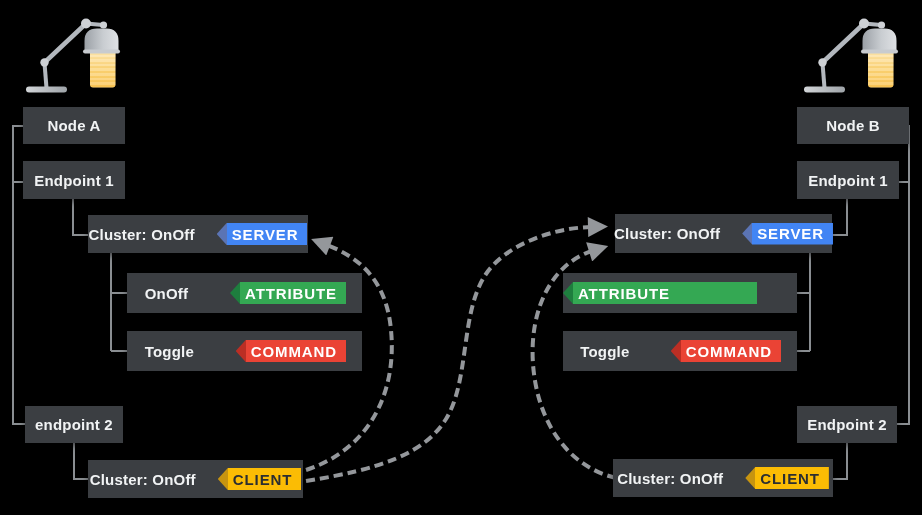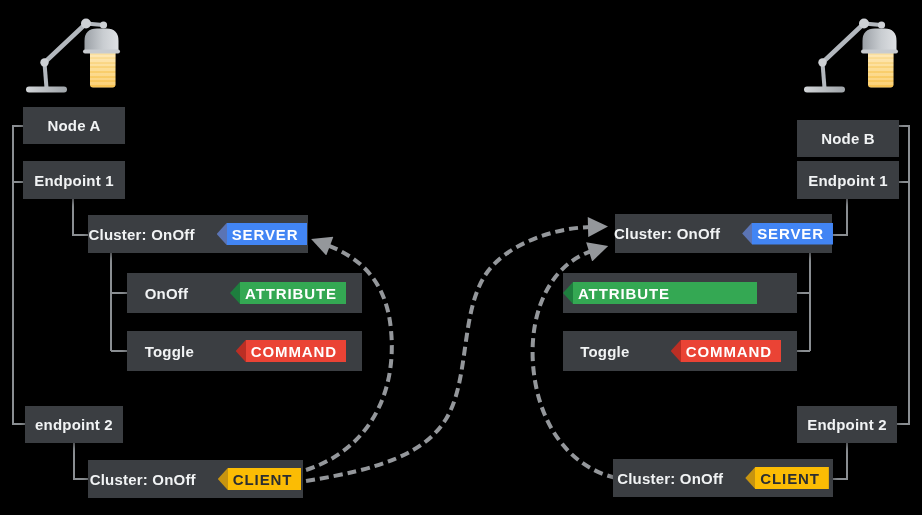--- a/index.html
+++ b/index.html
@@ -130,21 +130,21 @@
 
   <div class="box" style="left:25px;top:406px;width:98px;height:37px;">
     <span class="lbl">endpoint 2</span>
   </div>
 
   <div class="box cluster" style="left:88px;top:460px;width:215px;height:38px;">
     <span class="lbl">Cluster: OnOff</span>
     <span class="badge client">CLIENT</span>
   </div>
 
-  <div class="box" style="left:797px;top:120px;width:102px;height:37px;">
+  <div class="box" style="left:797px;top:107px;width:112px;height:37px;">
     <span class="lbl">Node B</span>
   </div>
 
   <div class="box" style="left:797px;top:161px;width:102px;height:38px;">
     <span class="lbl">Endpoint 1</span>
   </div>
 
   <div class="box cluster" style="left:615px;top:214px;width:217px;height:39px;">
     <span class="lbl">Cluster: OnOff</span>
     <span class="badge server">SERVER</span>

